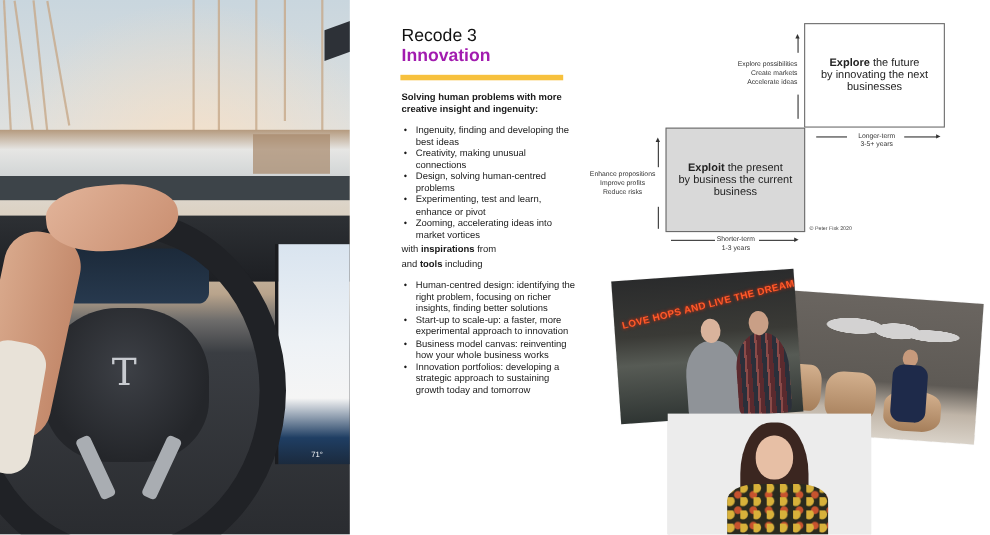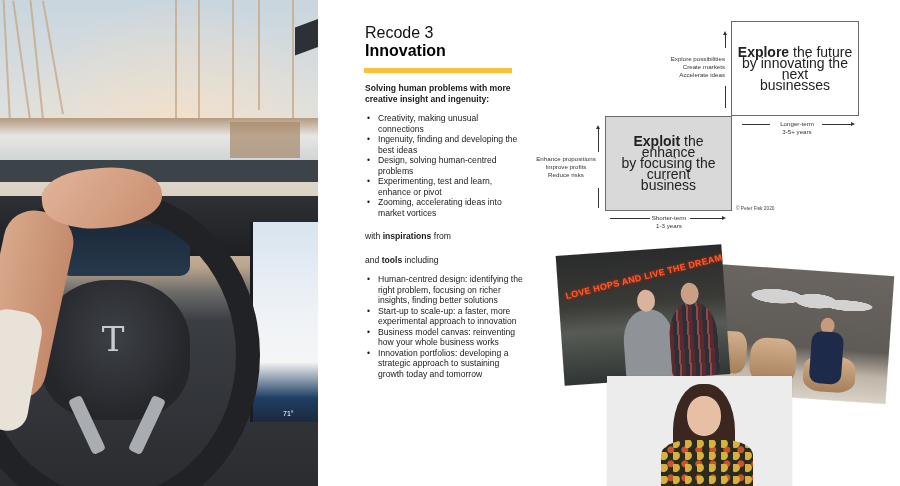--- a/index.html
+++ b/index.html
@@ -38,35 +38,35 @@
       border-radius: 30px; background: linear-gradient(90deg, #d8a88b, #c48a6c); transform: rotate(12deg); }
     .hero-photo .sleeve { position: absolute; left: -20px; top: 310px; width: 55px; height: 120px;
       border-radius: 20px; background: #e8e2d8; transform: rotate(10deg); }
     .hero-photo .speed { position: absolute; left: 282px; top: 412px; font-size: 8px; color: #ffffff; }
     .hero-photo .awning { position: absolute; left: 295px; top: 22px; width: 30px; height: 28px;
       background: #2d3137; transform: skewY(-20deg); }
 
     
     .text-col { position: absolute; left: 365px; top: 24px; width: 160px; }
     .title-light { font-size: 16px; line-height: 18px; font-weight: normal; color: #111; }
-    .title-bold { font-size: 16px; line-height: 18px; font-weight: bold; color: #000000; }
+    .title-bold { font-size: 16px; line-height: 18px; font-weight: bold; color: #a21caf; }
     .accent-bar { width: 148px; height: 5px; background: #f7c13d; margin-top: 8px; margin-left: -1px; }
     .intro { font-size: 8.6px; line-height: 11px; font-weight: bold; margin-top: 10px; }
     .bullets { list-style: none; margin-top: 8px; }
     .bullets li { position: relative; padding-left: 13px; font-size: 8.6px; line-height: 10.5px; }
     .bullets li::before { content: "\2022"; position: absolute; left: 2px; top: 0; }
-    .section-lead { font-size: 8.6px; line-height: 11px; margin-top: 13px; }
+    .section-lead { font-size: 8.6px; line-height: 11px; margin-top: 3px; }
     .section-lead b { font-weight: bold; }
 
     
     .diagram { position: absolute; left: 530px; top: 10px; width: 370px; height: 230px; }
     .box { position: absolute; border: 1px solid #6b6b6b; display: flex; align-items: center; justify-content: center; text-align: center; }
     .box-explore { left: 201px; top: 11px; width: 128px; height: 95px; background: #ffffff; }
     .box-exploit { left: 75px; top: 106px; width: 127px; height: 95px; background: #d9d9d9; }
-    .box-text { font-size: 14px; line-height: 11px; color: #222; }
+    .box-text { font-size: 10px; line-height: 11px; color: #222; }
     .box-text b { font-weight: bold; }
     .side-label { position: absolute; font-size: 6.2px; line-height: 8px; color: #333; text-align: right; }
     .side-explore { left: 130px; top: 45px; width: 65px; }
     .side-exploit { left: 0px; top: 145px; width: 72px; text-align: center; }
     .vline { position: absolute; width: 1px; background: #333; }
     .hline { position: absolute; height: 1px; background: #333; }
     .arrow-up::before { content: ""; position: absolute; left: -2px; top: -3px; border-left: 2.5px solid transparent; border-right: 2.5px solid transparent; border-bottom: 4px solid #333; }
     .arrow-right::after { content: ""; position: absolute; right: -3px; top: -2px; border-top: 2.5px solid transparent; border-bottom: 2.5px solid transparent; border-left: 4px solid #333; }
     .axis-label { position: absolute; font-size: 6.2px; line-height: 8px; color: #333; text-align: center; }
     .axis-long { left: 232px; top: 112px; width: 70px; }
@@ -137,22 +137,22 @@
 </div>
 
 <div class="text-col">
   <div class="title-light">Recode 3</div>
   <div class="title-bold">Innovation</div>
   <div class="accent-bar"></div>
 
   <div class="intro">Solving human problems with more creative insight and ingenuity:</div>
 
   <ul class="bullets">
+    <li>Ingenuity, finding and developing the best ideas</li>
     <li>Creativity, making unusual connections</li>
-    <li>Ingenuity, finding and developing the best ideas</li>
     <li>Design, solving human-centred problems</li>
     <li>Experimenting, test and learn, enhance or pivot</li>
     <li>Zooming, accelerating ideas into market vortices</li>
   </ul>
 
   <div class="section-lead">
     <span>with </span><b>inspirations</b><span> from</span>
   </div>
 
 
@@ -173,22 +173,22 @@
   <div class="box box-explore">
     <div class="box-text">
       <div><b>Explore</b><span> the future</span></div>
       <div>by innovating the next</div>
       <div>businesses</div>
     </div>
   </div>
 
   <div class="box box-exploit">
     <div class="box-text">
-      <div><b>Exploit</b><span> the enhance</span></div>
-      <div>by focusing the current</div>
+      <div><b>Exploit</b><span> the present</span></div>
+      <div>by business the current</div>
       <div>business</div>
     </div>
   </div>
 
   <div class="vline arrow-up" style="left:195px;top:24px;height:14px;"></div>
   <div class="vline" style="left:195px;top:76px;height:22px;"></div>
   <div class="side-label side-explore">
     <div>Explore possibilities</div>
     <div>Create markets</div>
     <div>Accelerate ideas</div>

